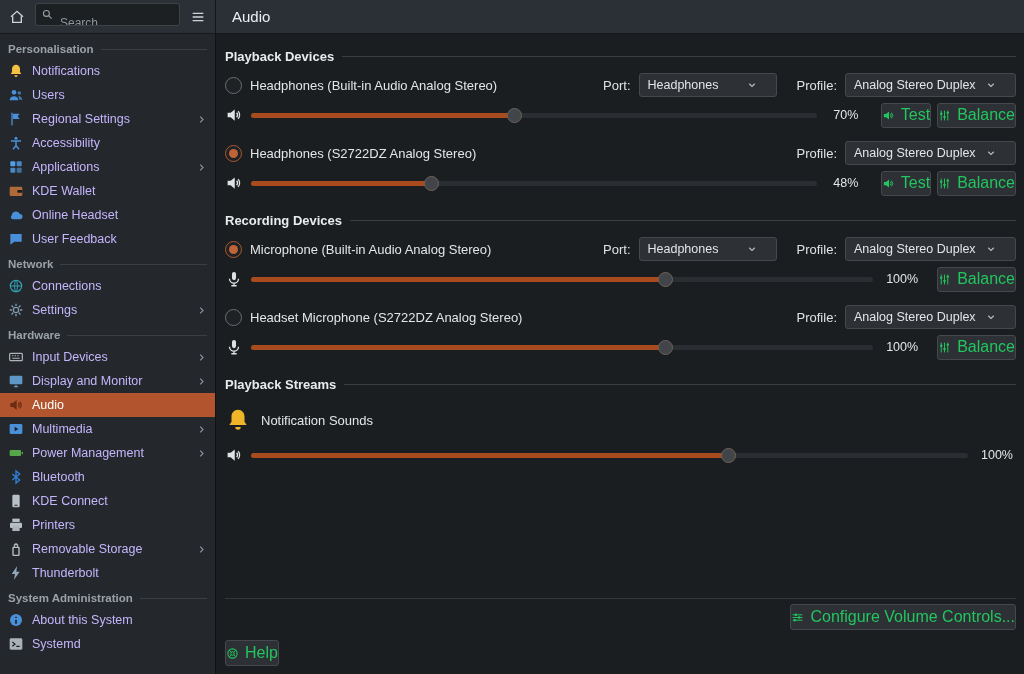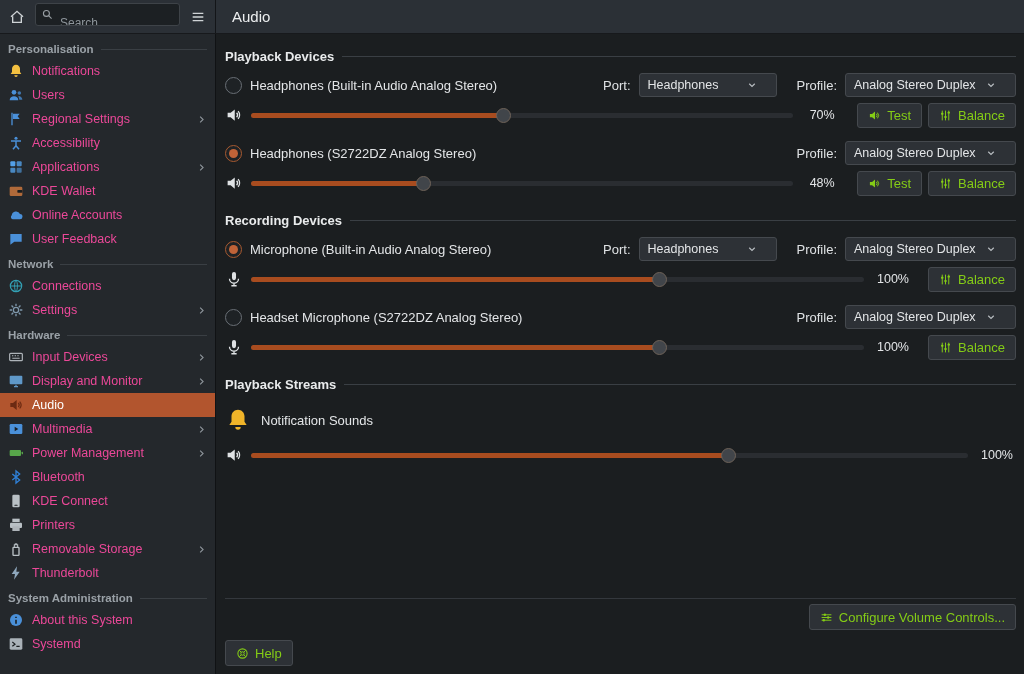--- a/index.html
+++ b/index.html
@@ -15,21 +15,21 @@
   .search-wrap { position:relative; flex:1; }
   .search-wrap .ic-search { position:absolute; left:6px; top:5px; width:13px; height:13px; color:#9aa0a5; }
   .search-input { width:100%; height:23px; background:#1c2023; border:1px solid #3e4348; border-radius:3px; color:#dfe2e4; font-size:12px; padding:17px 6px 0 24px; font-family:"Liberation Sans", sans-serif; }
   .search-input::placeholder { color:#8d949a; }
   .topbar-title { margin-left:16px; font-size:15px; font-weight:500; color:#eceeef; }
 
   
   .sidebar { position:absolute; top:34px; left:0; width:216px; bottom:0; background:#24282c; border-right:1px solid #101214; overflow:hidden; padding-top:2px; }
   .section-header { display:flex; align-items:center; gap:7px; padding:6px 8px 3px 8px; color:#9aa1a7; font-size:11.5px; font-weight:bold; line-height:14px; }
   .section-header .rule { flex:1; height:1px; background:#3a3f44; }
-  .side-item { display:flex; align-items:center; gap:8px; height:24px; padding:0 8px; color:#ec4899; font-size:12.5px; cursor:pointer; }
+  .side-item { display:flex; align-items:center; gap:8px; height:24px; padding:0 8px; color:#c4b5fd; font-size:12.5px; cursor:pointer; }
   .side-item .si { width:16px; height:16px; flex:0 0 16px; }
   .side-item .chev { margin-left:auto; width:11px; height:11px; color:#8e959b; }
   .side-item.selected { background:#b2552e; color:#ffffff; }
 
   
   .c-bell{color:#f3c041}.c-users{color:#4a90d9}.c-flag{color:#4a90d9}
   .c-access{color:#4a90d9}.c-grid{color:#53a0e8}.c-wallet{color:#b06a3a}
   .c-cloud{color:#4a90d9}.c-chat{color:#4a90d9}.c-globe{color:#33a0b4}
   .c-gear{color:#7f98ac}.c-kbd{color:#aeb4b9}.c-monitor{color:#5f98c8}
   .c-audio{color:#6b2a12}.c-mm{color:#4a90d9}.c-batt{color:#57a64a}
@@ -58,21 +58,21 @@
   .combo-profile { width:171px; }
   .ml12 { margin-left:12px; }
 
   .slider-row { display:flex; align-items:center; height:30px; margin-bottom:8px; }
   .vol-icon { width:18px; height:18px; color:#dfe2e4; flex:0 0 18px; }
   .slider { flex:1; position:relative; height:18px; margin:0 10px 0 8px; cursor:pointer; }
   .slider .track { position:absolute; top:7px; left:0; right:0; height:5px; border-radius:3px; background:#2a2d31; }
   .slider .slider-fill { position:absolute; top:7px; left:0; height:5px; border-radius:3px; background:#a84c1f; }
   .slider .slider-handle { position:absolute; top:1.5px; width:15px; height:15px; margin-left:-8px; border-radius:50%; background:#41454a; border:1.5px solid #6e6258; }
   .pct { width:38px; text-align:center; font-size:12.5px; margin-right:10px; color:#e3e5e7; }
-  .btn { height:25px; display:inline-flex; align-items:center; gap:6px; padding:0 10px; background:#2d3136; border:1px solid #45494e; border-radius:3px; color:#84cc16; font-size:13px; margin-left:6px; cursor:pointer; font-family:"Liberation Sans", sans-serif; }
+  .btn { height:25px; display:inline-flex; align-items:center; gap:6px; padding:0 0; background:#2d3136; border:1px solid #45494e; border-radius:3px; color:#22c55e; font-size:16px; margin-left:6px; cursor:pointer; font-family:"Liberation Sans", sans-serif; }
   .btn .ic { width:13px; height:13px; }
 
   .stream-row { display:flex; align-items:center; gap:10px; height:36px; margin:4px 0 2px 0; }
   .big-bell { width:26px; height:26px; color:#f0b429; flex:0 0 26px; }
 
   .footer-sep { height:1px; background:#34383d; margin:0 8px; }
   .configure-row { display:flex; justify-content:flex-end; padding:5px 8px; }
   .help-row { padding:5px 8px 8px 8px; }
 </style>
 </head>
@@ -277,21 +277,21 @@
   <div class="side-item">
       <svg class="si c-wallet">
         <use href="#i-wallet"></use>
       </svg>
       <span>KDE Wallet</span>
     </div>
   <div class="side-item">
       <svg class="si c-cloud">
         <use href="#i-cloud"></use>
       </svg>
-      <span>Online Accounts</span>
+      <span>Online Headset</span>
     </div>
   <div class="side-item">
       <svg class="si c-chat">
         <use href="#i-chat"></use>
       </svg>
       <span>User Feedback</span>
     </div>
 
   <div class="section-header">
       <span>Network</span>

